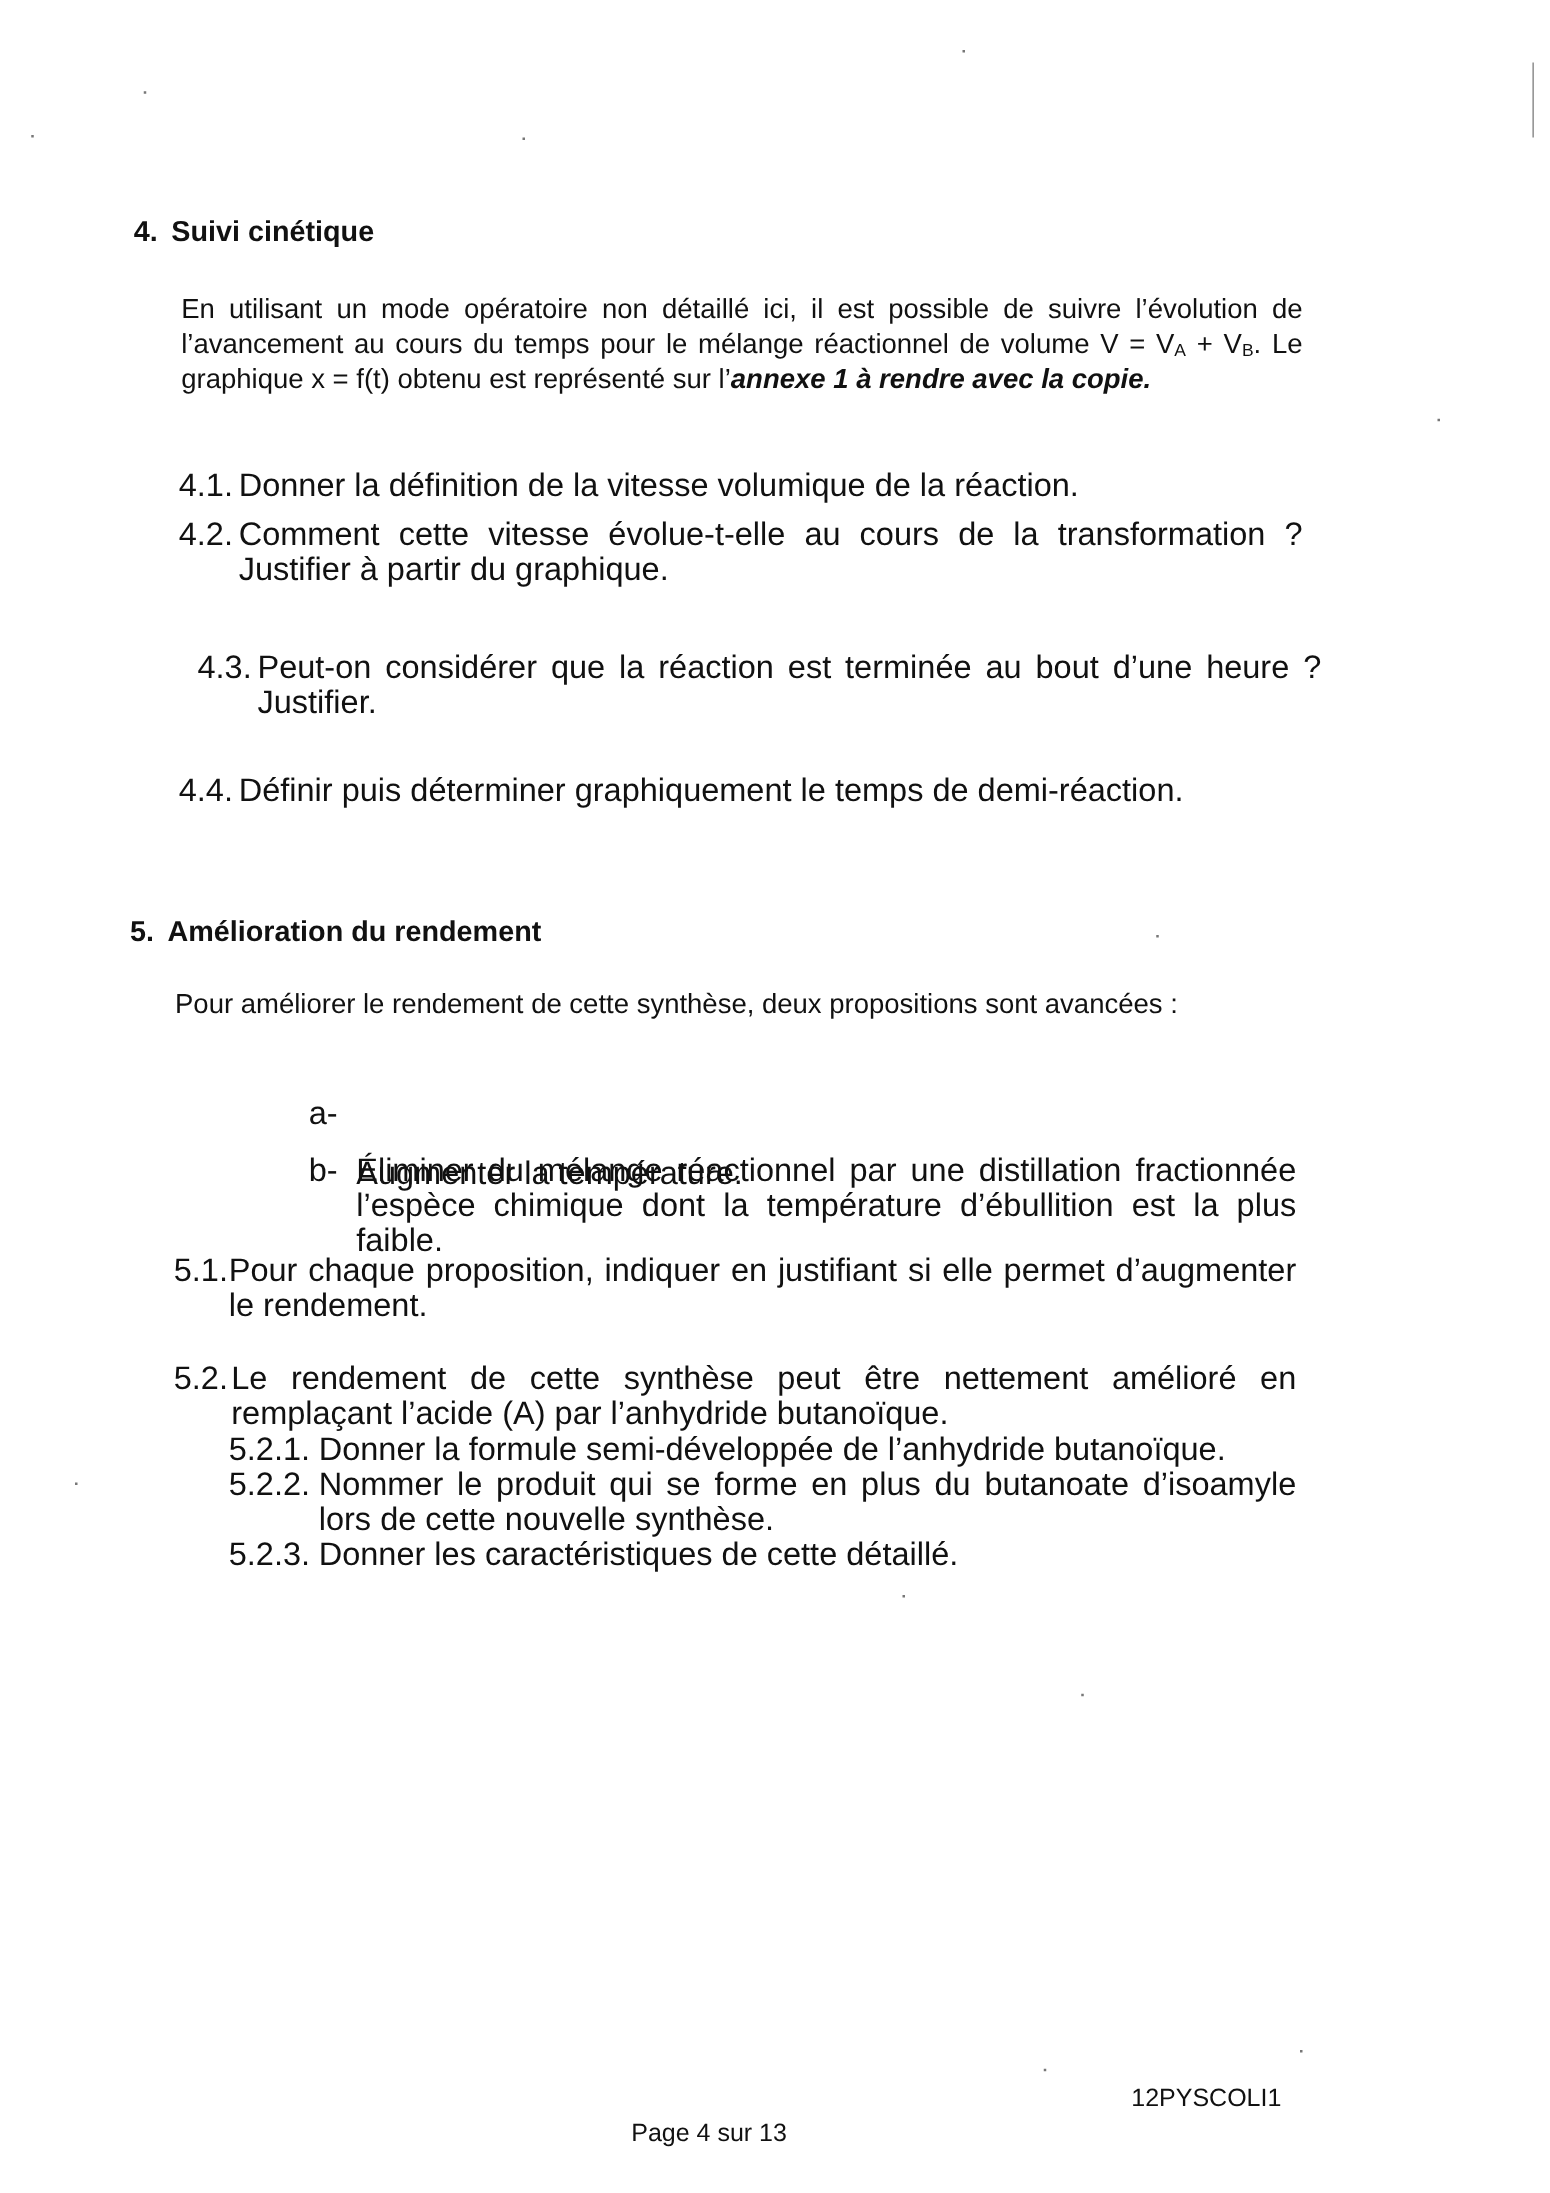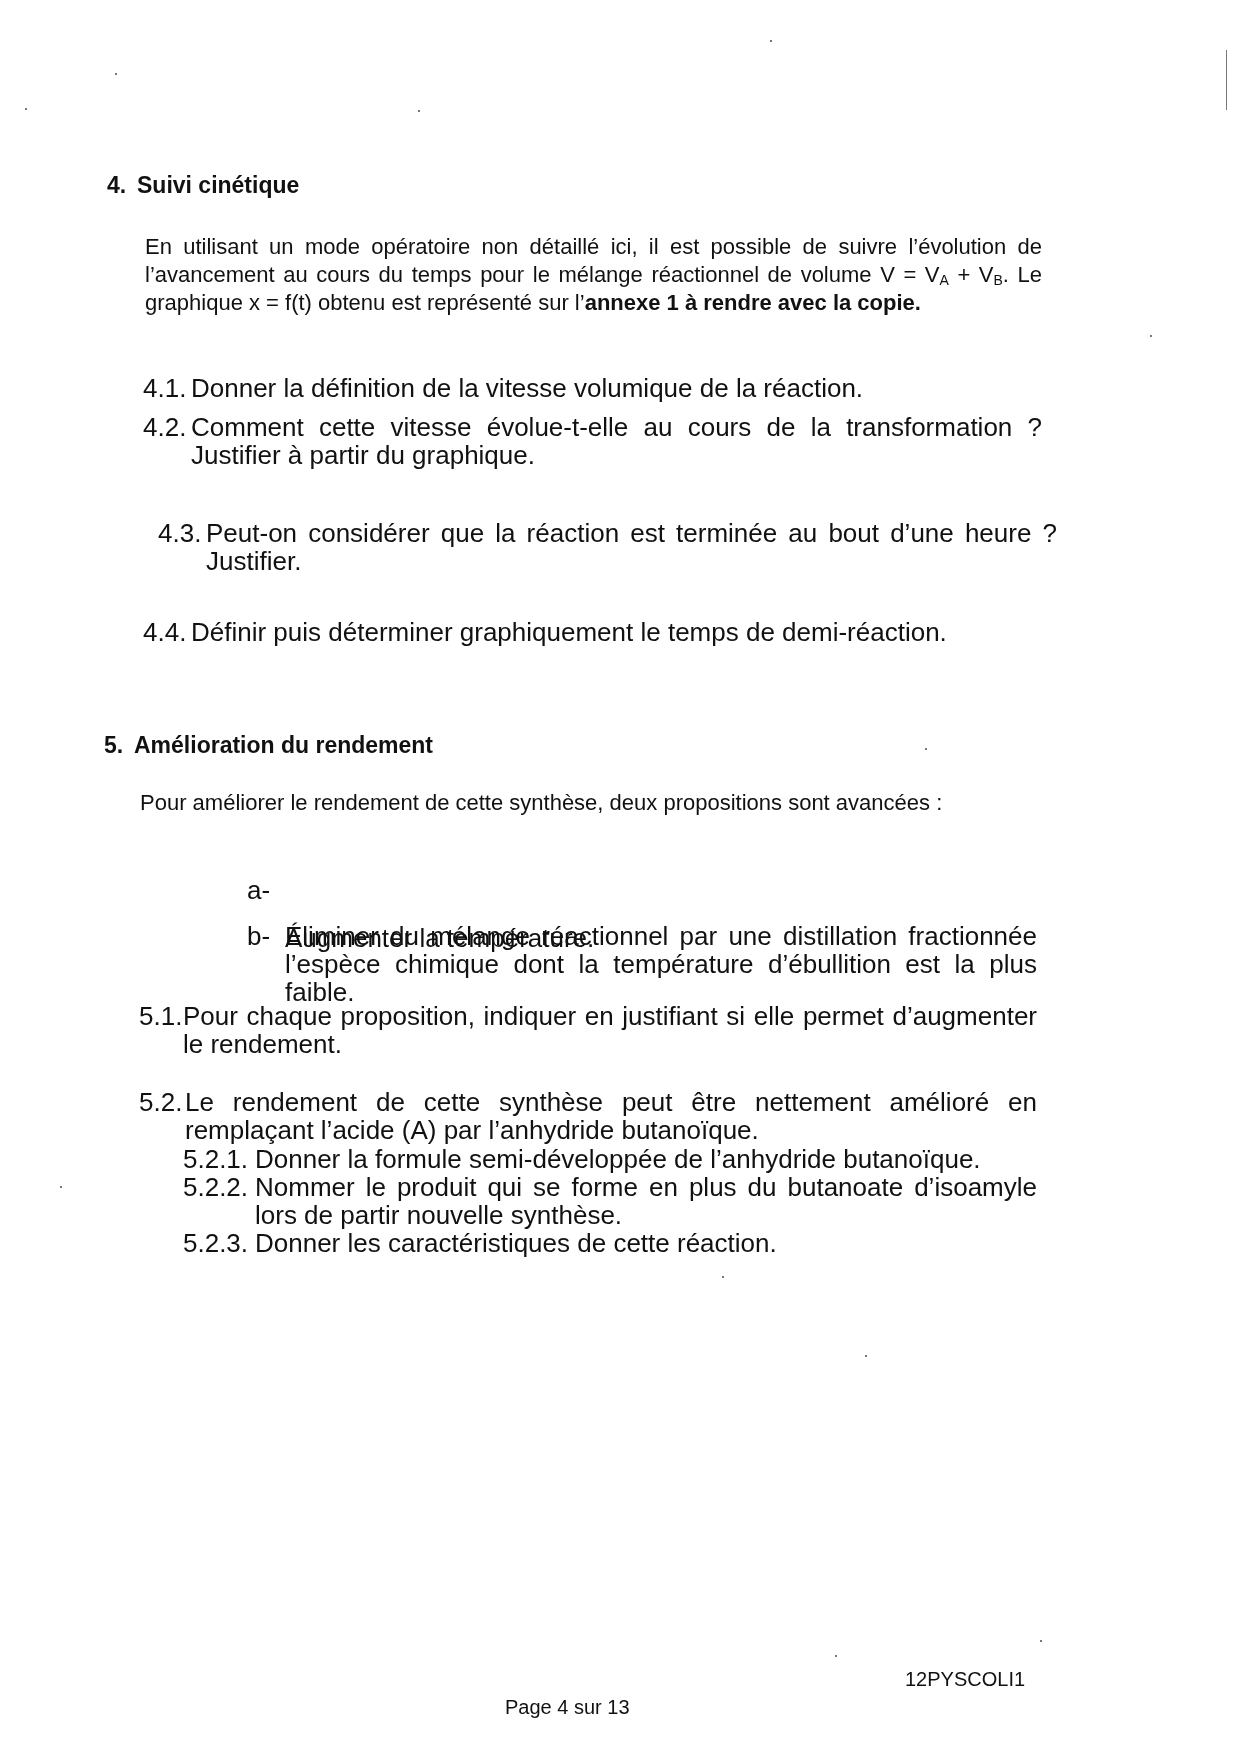--- a/index.html
+++ b/index.html
@@ -5,21 +5,21 @@
     html, body { margin: 0; padding: 0; background: #ffffff; }
     body { width: 1240px; height: 1754px; position: relative; overflow: hidden;
            font-family: "Liberation Sans", sans-serif; color: #111; }
     .abs { position: absolute; }
     .h { font-weight: bold; font-size: 23px; }
     .h .num { display: inline-block; width: 30px; }
     .p { font-size: 22px; line-height: 28px; text-align: justify; }
     .q { font-size: 26px; line-height: 28px; text-align: justify; }
     .qn { position: absolute; left: 0; top: 0; }
     .qt { display: block; }
-    b { font-weight: bold; }
+    b { font-weight: bold; font-style: italic; }
     sub { font-size: 14px; vertical-align: -3px; line-height: 0; }
     .footer { font-size: 20px; }
     .speck { position: absolute; width: 2px; height: 2px; background: #777; }
   </style>
 </head>
 <body>
 
 <div class="abs h" style="left:107px; top:172px;">
   <span class="num">4.</span><span>Suivi cinétique</span>
 </div>
@@ -74,26 +74,26 @@
   <span class="qt" style="padding-left:46px;">Le rendement de cette synthèse peut être nettement amélioré en remplaçant l’acide (A) par l’anhydride butanoïque.</span>
 </div>
 
 <div class="abs q" style="left:183px; top:1145px; width:854px;">
   <span class="qn">5.2.1.</span>
   <span class="qt" style="padding-left:72px;">Donner la formule semi-développée de l’anhydride butanoïque.</span>
 </div>
 
 <div class="abs q" style="left:183px; top:1173px; width:854px;">
   <span class="qn">5.2.2.</span>
-  <span class="qt" style="padding-left:72px;">Nommer le produit qui se forme en plus du butanoate d’isoamyle lors de partir nouvelle synthèse.</span>
+  <span class="qt" style="padding-left:72px;">Nommer le produit qui se forme en plus du butanoate d’isoamyle lors de cette nouvelle synthèse.</span>
 </div>
 
 <div class="abs q" style="left:183px; top:1229px; width:854px;">
   <span class="qn">5.2.3.</span>
-  <span class="qt" style="padding-left:72px;">Donner les caractéristiques de cette réaction.</span>
+  <span class="qt" style="padding-left:72px;">Donner les caractéristiques de cette détaillé.</span>
 </div>
 
 <div class="abs footer" style="left:505px; top:1668px;margin-top:28px;">Page 4 sur 13</div>
 <div class="abs footer" style="left:905px; top:1668px;">12PYSCOLI1</div>
 
 <div class="speck" style="left:25px; top:108px;"></div>
 <div class="speck" style="left:115px; top:73px;"></div>
 <div class="speck" style="left:418px; top:110px;"></div>
 <div class="speck" style="left:770px; top:40px;"></div>
 <div class="speck" style="left:1226px; top:50px; height:60px; width:1px;"></div>

